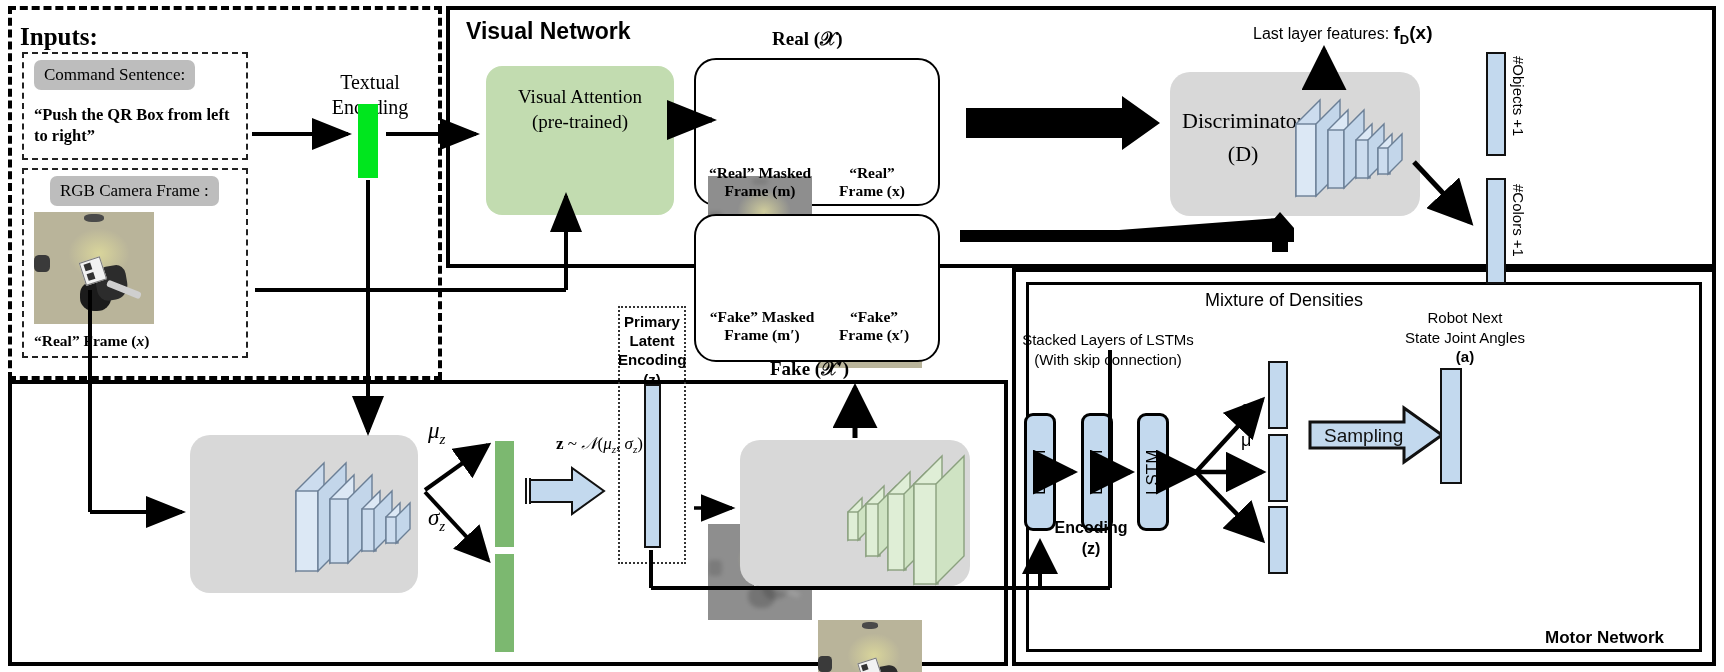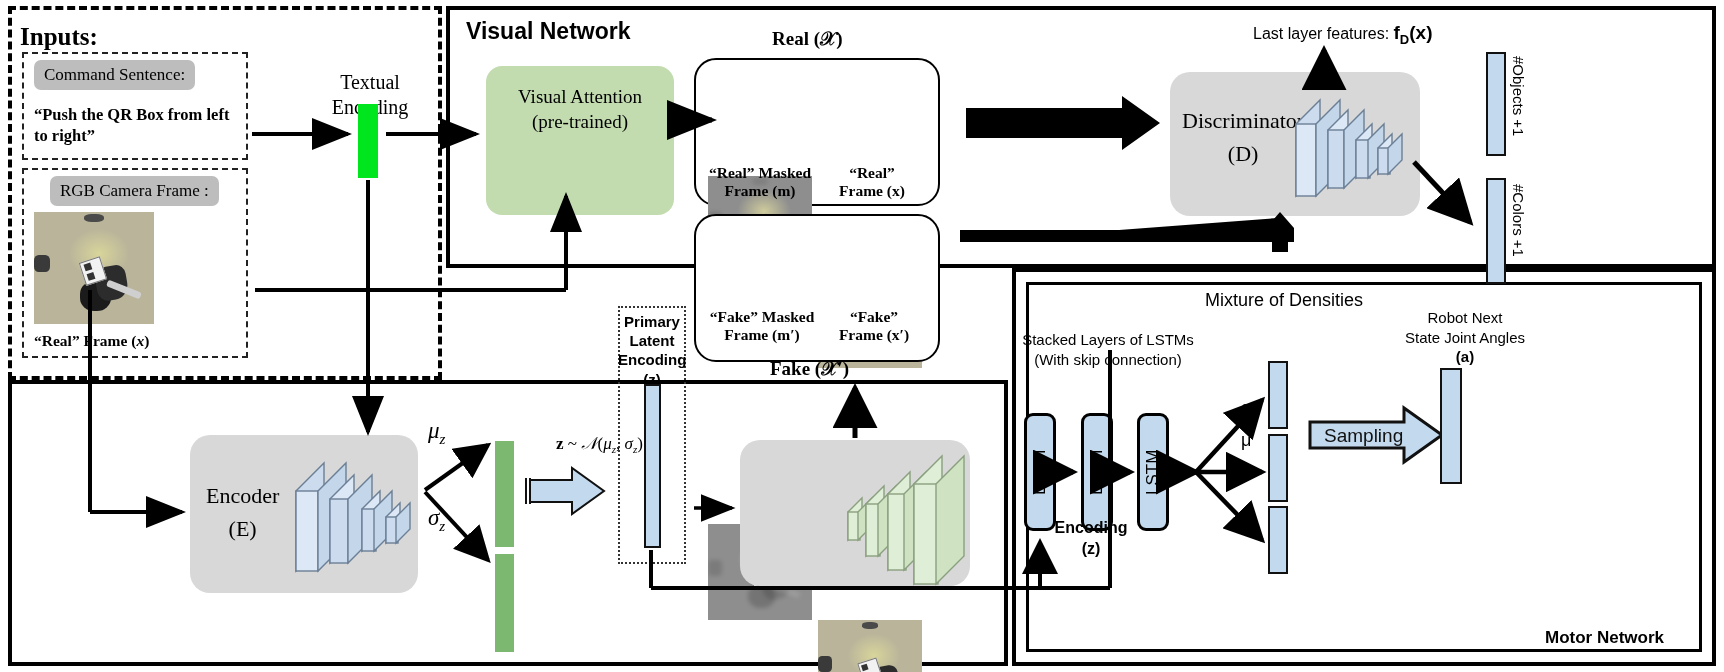--- a/index.html
+++ b/index.html
@@ -210,24 +210,20 @@
     </g>
   </svg>
 </div>
 
 <div class="abs bluebar" style="left:1486px;top:52px;width:20px;height:104px;"></div>
 <div class="abs vert-lbl" style="left:1510px;top:56px;">#Objects +1</div>
 <div class="abs bluebar" style="left:1486px;top:178px;width:20px;height:106px;"></div>
 <div class="abs vert-lbl" style="left:1510px;top:184px;">#Colors +1</div>
 
 <div class="abs mod-gray" style="left:190px;top:435px;width:228px;height:158px;">
-  <div style="position:absolute;left:16px;top:44px;font-size:22px;line-height:1.5;">
-    <div>Encoder</div>
-    <div style="text-align:center;">(E)</div>
-  </div>
   <svg width="140" height="150" viewBox="0 0 140 150" style="position:absolute;left:96px;top:6px;">
     <g stroke="#6b7f96" stroke-width="1.4" fill="#ccdcee">
       <polygon points="10,50 38,22 38,102 10,130"></polygon>
         <rect x="10" y="50" width="22" height="80" fill="#dce8f5"></rect>
       <polygon points="32,50 60,22 60,102 32,130" fill="#c3d6ea"></polygon>
       <polygon points="44,58 68,34 68,98 44,122" fill="#dce8f5"></polygon>
         <rect x="44" y="58" width="18" height="64"></rect>
       <polygon points="62,58 86,34 86,98 62,122" fill="#c3d6ea"></polygon>
       <polygon points="76,68 94,50 94,92 76,110" fill="#dce8f5"></polygon>
         <rect x="76" y="68" width="14" height="42"></rect>

